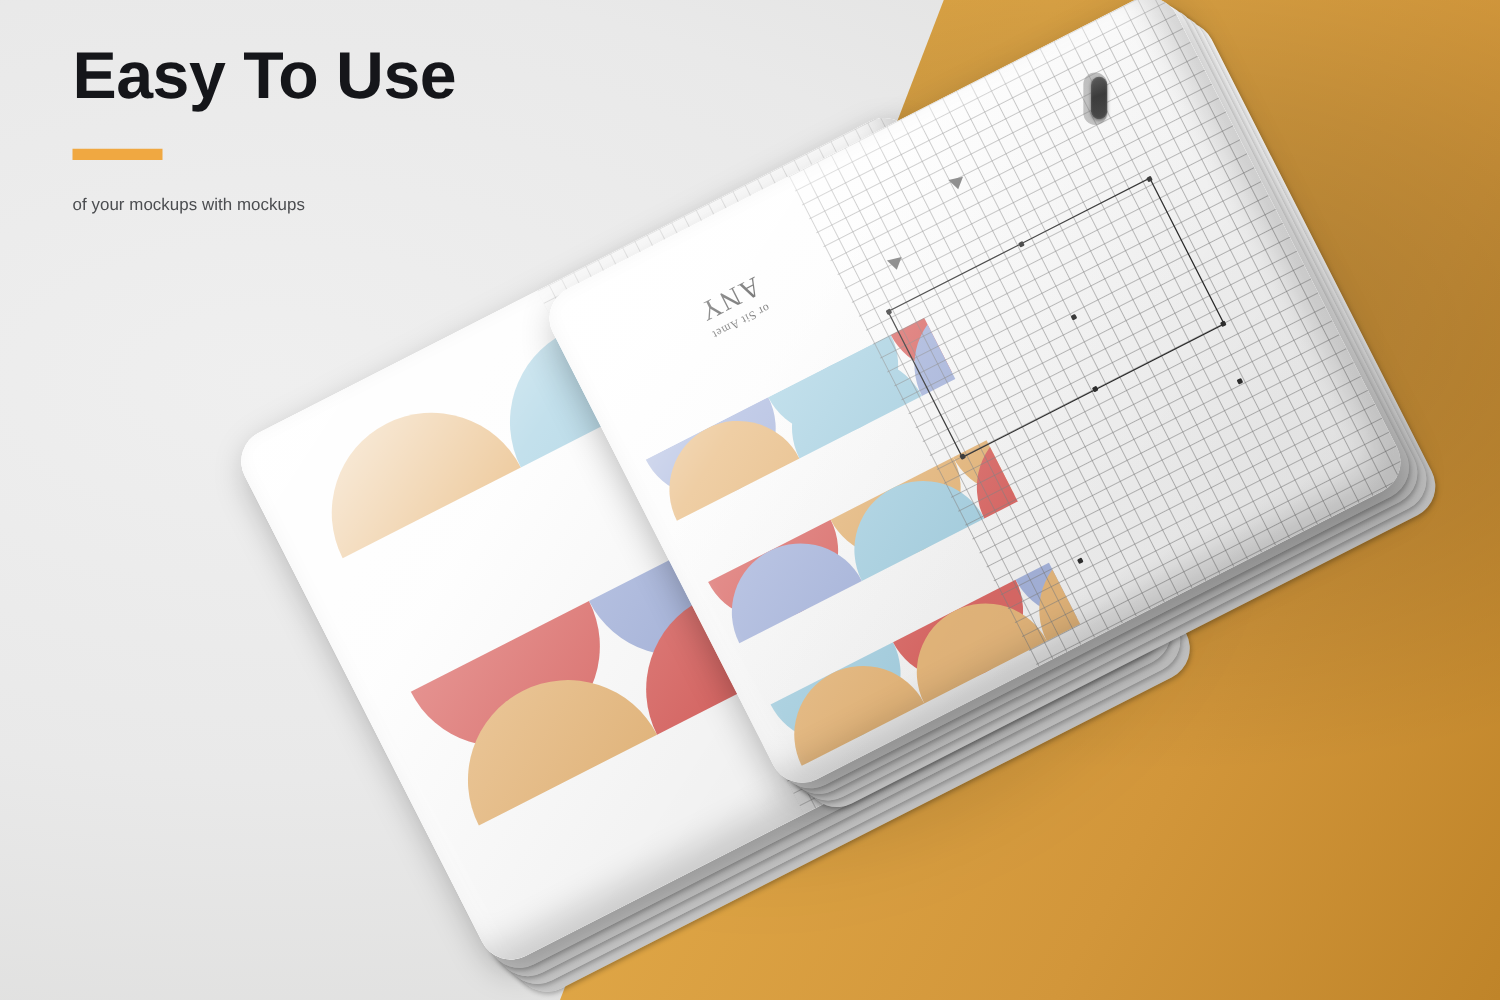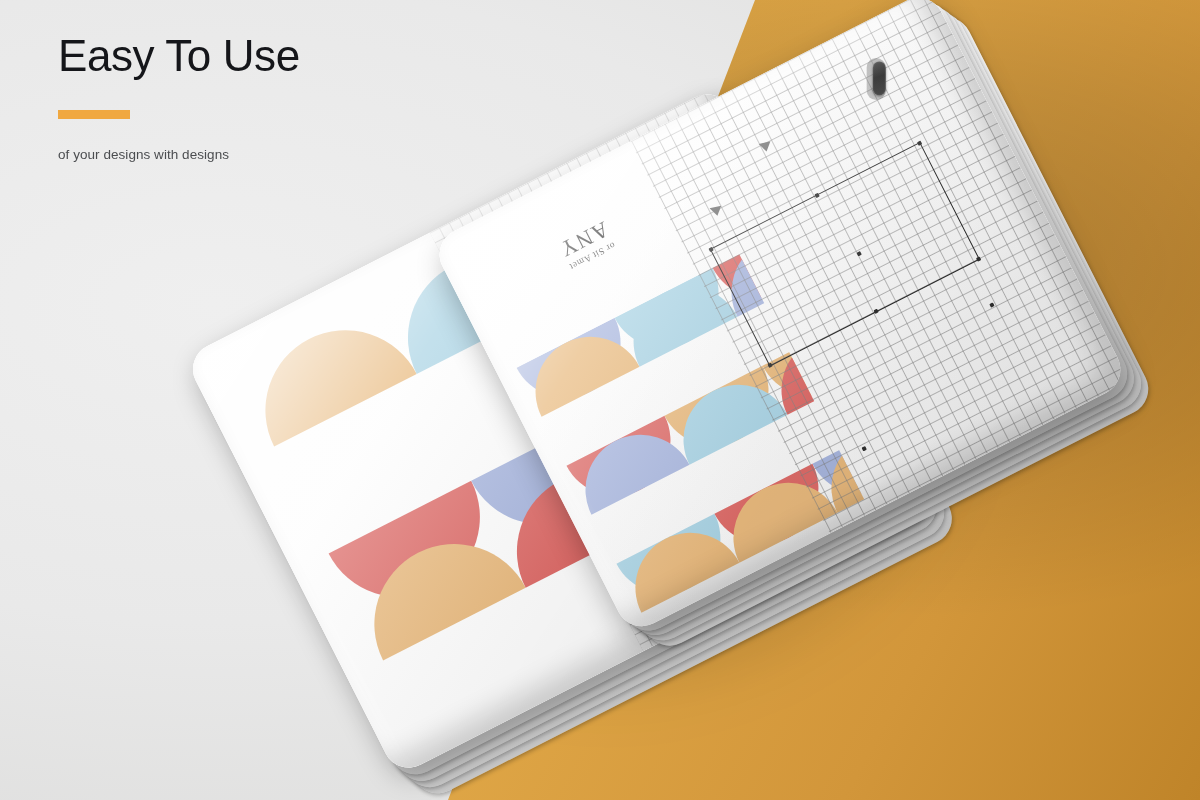--- a/index.html
+++ b/index.html
@@ -33,21 +33,21 @@
   }
   .bg-seam {
     position:absolute; inset:0;
     background:linear-gradient(118deg, rgba(255,255,255,0.0) 0%, rgba(255,255,255,0.0) 100%);
     clip-path: polygon(752px 0px, 760px 0px, 453px 800px, 444px 800px);
   }
 
   
   .text-block { position:absolute; left:58px; top:32px; width:420px; }
   .headline {
-    font-size:44px; font-weight:normal; color:#15161a;
+    font-size:53px; font-weight:bold; color:#15161a;
     letter-spacing:-0.4px; line-height:1.08;
   }
   .accent-bar {
     width:72px; height:9px; background:#f0a841;
     margin-top:30px;
   }
   .subcopy {
     margin-top:26px; font-size:13.5px; color:#4b4d50;
     line-height:1.52; letter-spacing:0.05px;
   }
@@ -204,21 +204,21 @@
 
   <div class="bg-gray"></div>
   <div class="bg-orange"></div>
   <div class="bg-orange-shade"></div>
   <div class="bg-seam"></div>
 
   <div class="text-block">
     <div class="headline">Easy To Use</div>
     <div class="accent-bar"></div>
     <div class="subcopy">
-      <div>of your designs with designs</div>
+      <div>of your mockups with mockups</div>
     </div>
   </div>
 
   <div id="mockup">
 
     <div class="drop-shadow-big"></div>
 
     <div class="book-edge" id="stack-a"></div>
     <div class="book-edge" id="stack-b"></div>
     <div class="book-edge" id="stack-c"></div>

